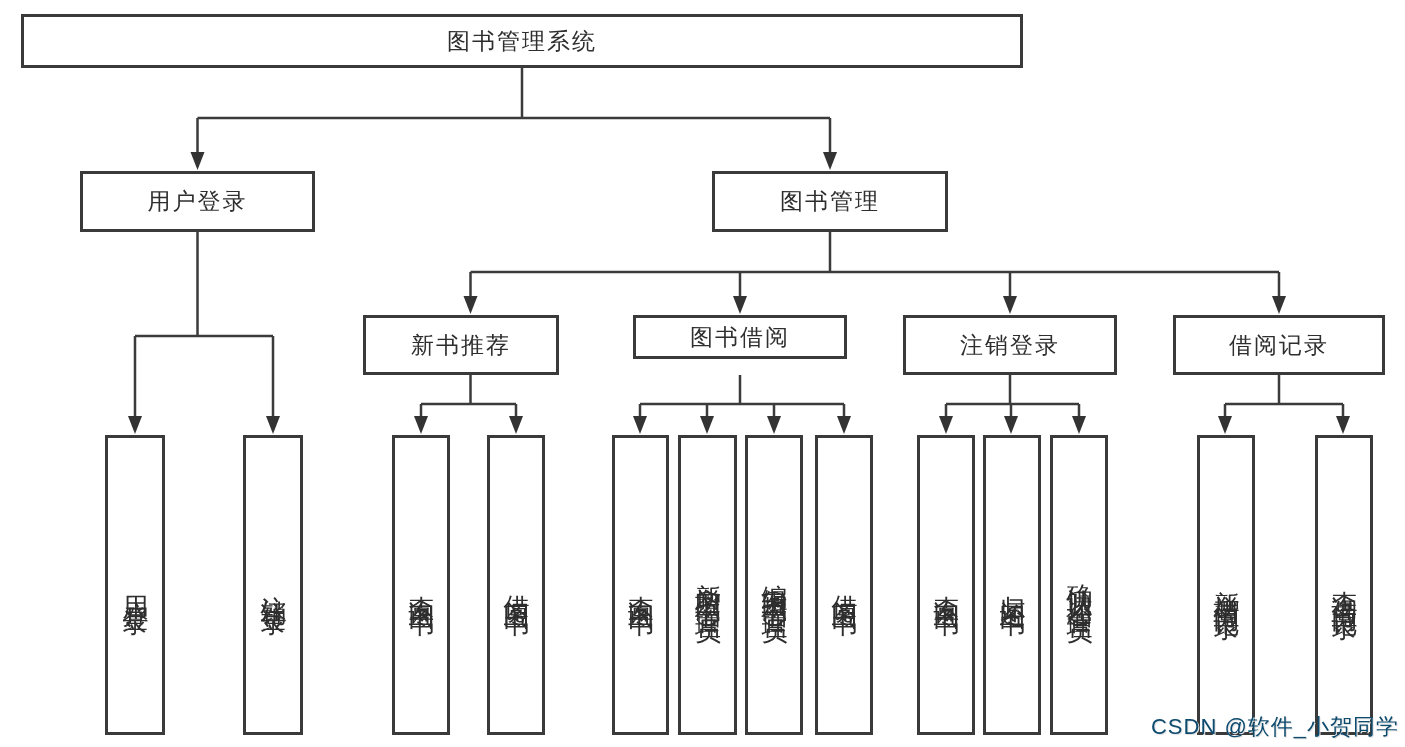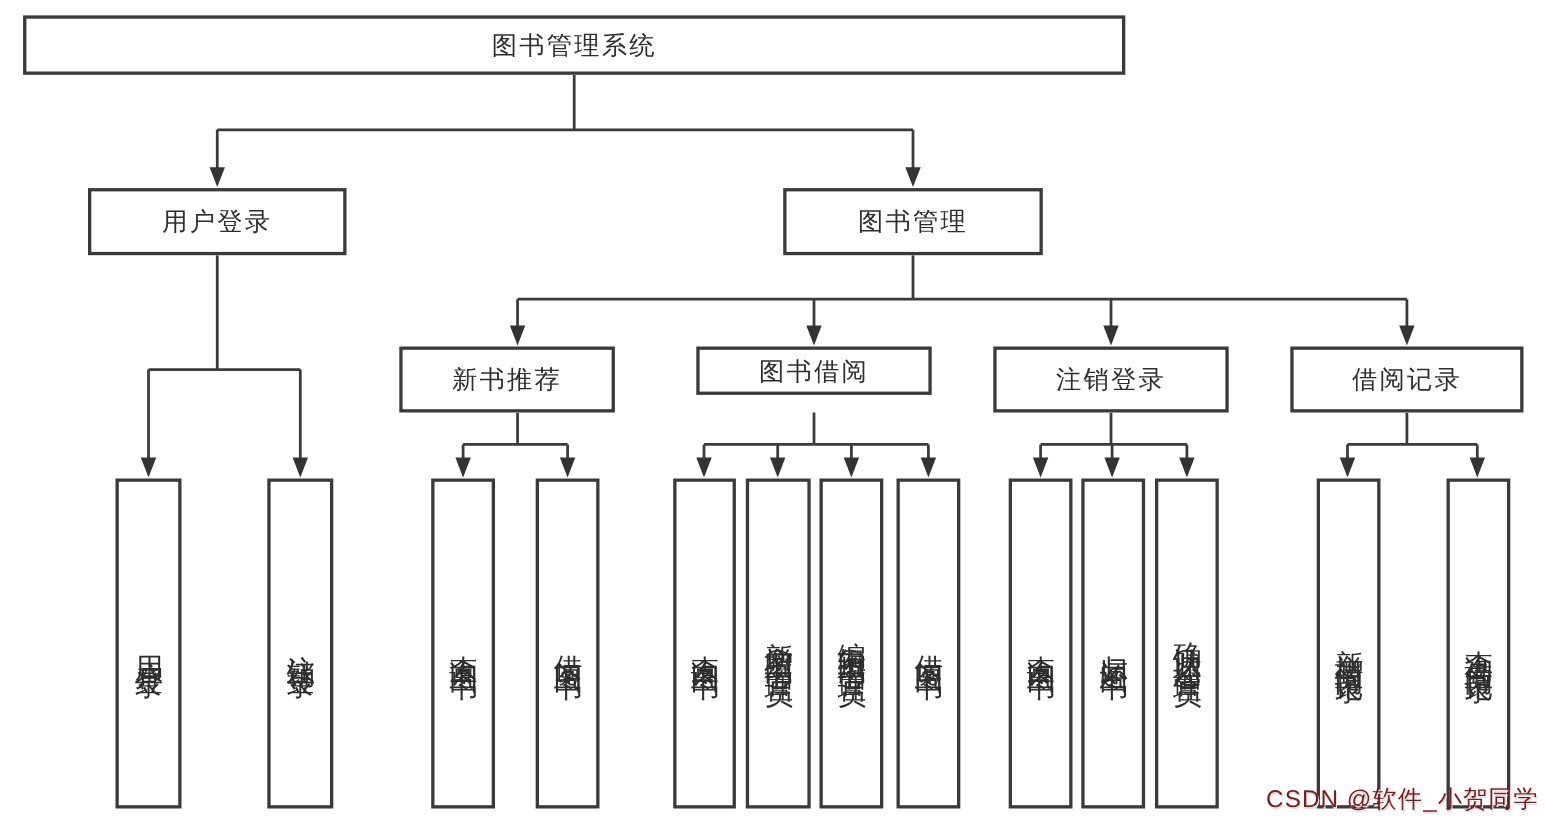--- a/index.html
+++ b/index.html
@@ -39,21 +39,21 @@
     font-size: 26px;
     letter-spacing: 5px;
     line-height: 1.15;
   }
   .watermark {
     position: absolute;
     top: 712px;
     right: 6px;
     font-size: 22px;
     letter-spacing: 1px;
-    color: #7f1d1d;
+    color: #0c4a6e;
     text-shadow: 1px 1px 0 #e2e2e2;
     z-index: 3;
     white-space: nowrap;
   }
 </style>
 </head>
 <body>
 
 <div class="canvas">
 

